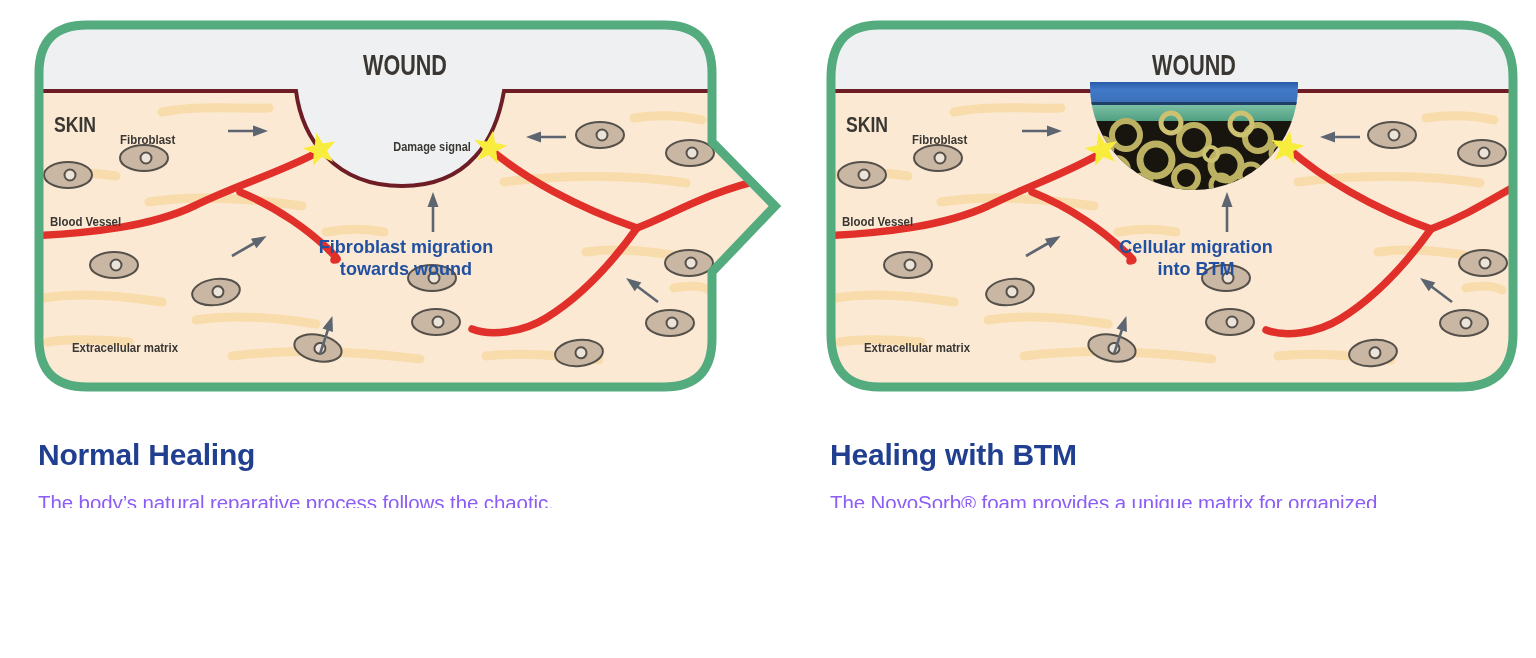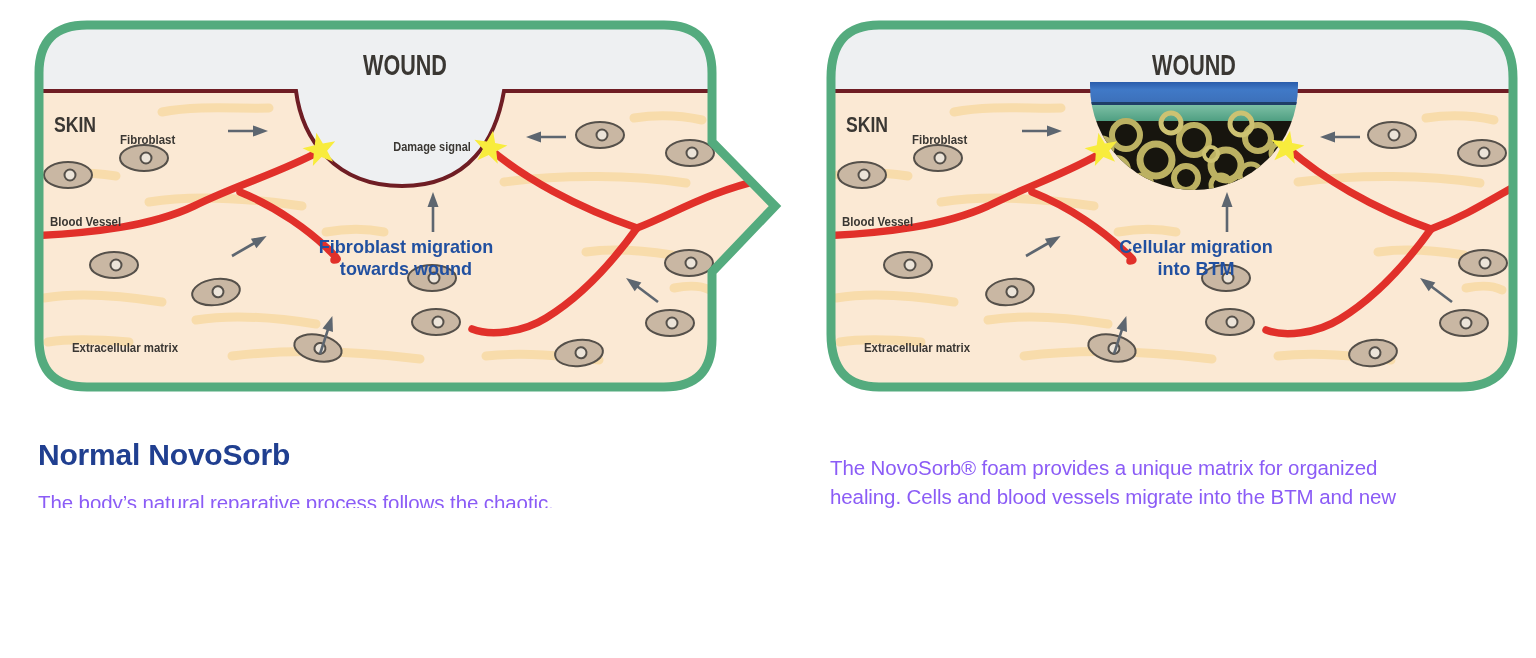--- a/index.html
+++ b/index.html
@@ -224,28 +224,29 @@
     <text class="svg-label" transform="translate(86,124) scale(0.88,1)" font-size="13">Fibroblast</text>
     <text class="svg-label" transform="translate(16,206) scale(0.88,1)" font-size="13">Blood Vessel</text>
     <text class="svg-label" transform="translate(38,332) scale(0.88,1)" font-size="13">Extracellular matrix</text>
     <text class="svg-annot" transform="translate(370,233) scale(0.95,1)" text-anchor="middle" font-size="19">Cellular migration</text>
     <text class="svg-annot" transform="translate(370,255) scale(0.95,1)" text-anchor="middle" font-size="19">into BTM</text>
 
     <path d="M53 5 H634 Q687 5 687 58 V314 Q687 367 634 367 H53 Q5 367 5 314 V58 Q5 5 53 5 Z" fill="none" stroke="#54ab7e" stroke-width="9"></path>
   </svg>
 
   <div id="section-left" class="textcol">
-    <div class="heading">Normal NovoSorb</div>
+    <div class="heading">Normal Healing</div>
     <div class="bodytext">The body’s natural reparative process follows the chaotic,
 unorganized laying down of fibrotic tissue in order to rapidly
 close the wound. This is followed by months of remodeling
 and scar contraction.</div>
   </div>
 
   <div id="section-right" class="textcol">
+    <div class="heading">Healing with BTM</div>
     <div class="bodytext">The NovoSorb® foam provides a unique matrix for organized
 healing. Cells and blood vessels migrate into the BTM and new
 tissue is deposited. The body heals each chamber as a discrete
 small wound. This time, the BTM slowly hydrolyzes leaving
 a vascularized neodermis¹.</div>
   </div>
 
 </div>
 
 </body></html>

